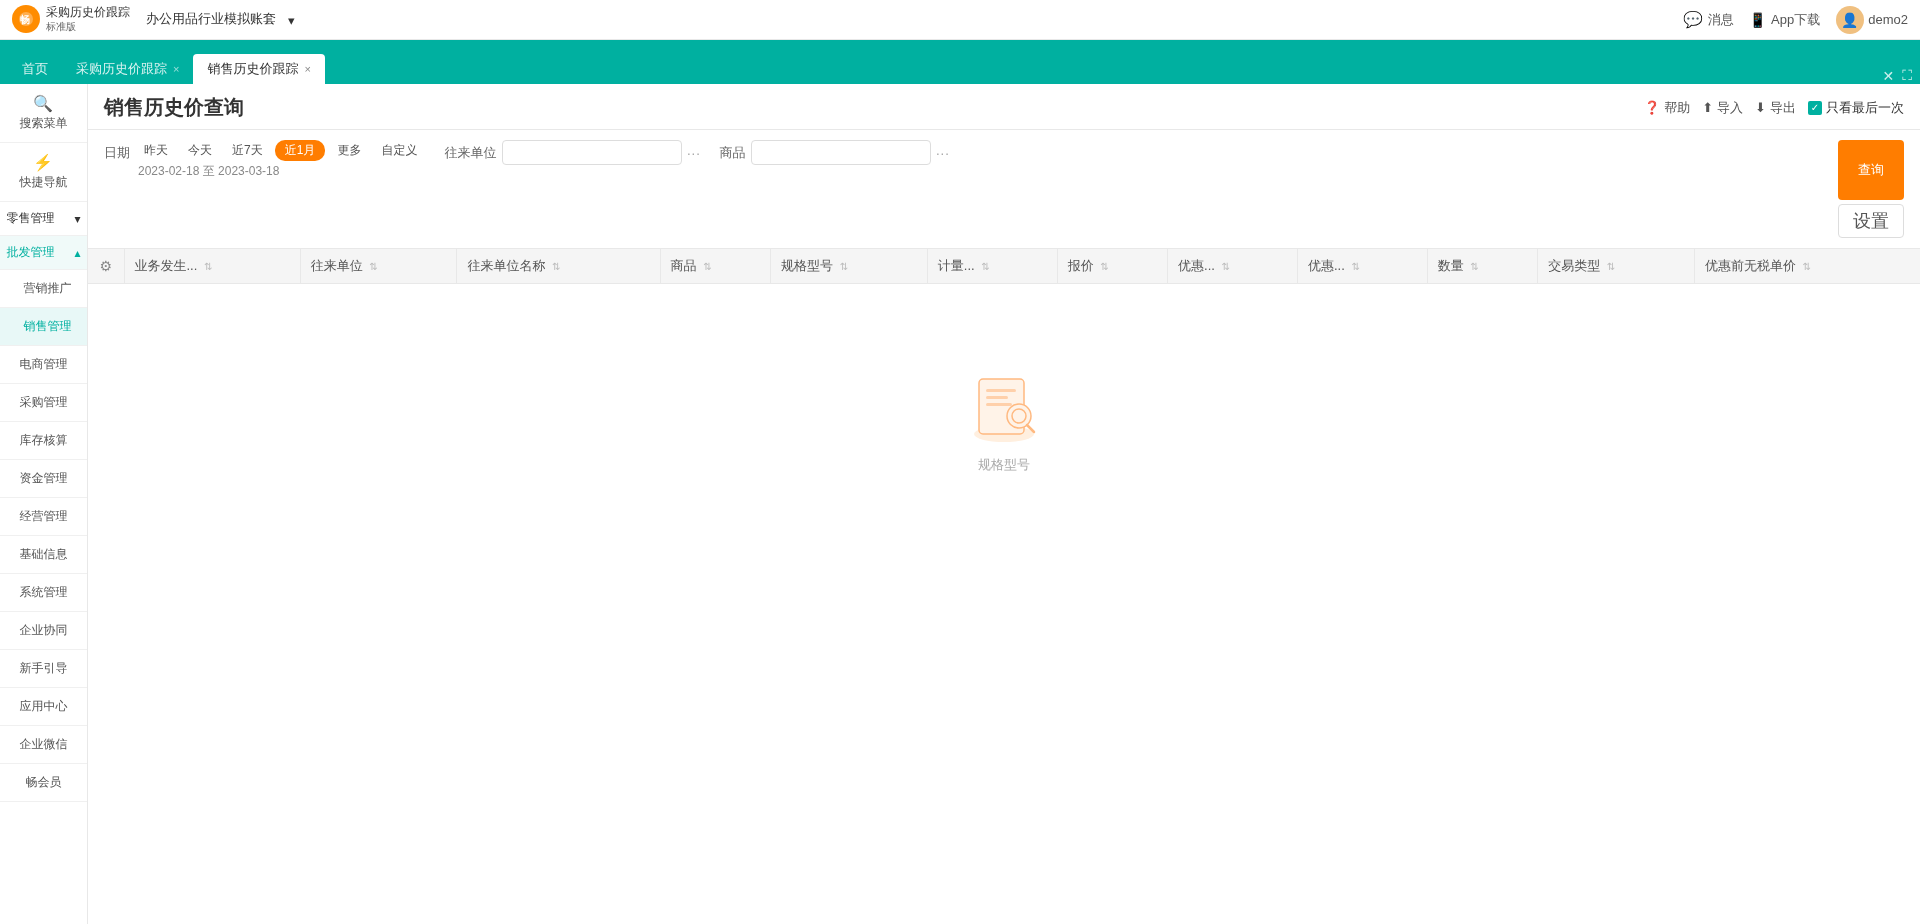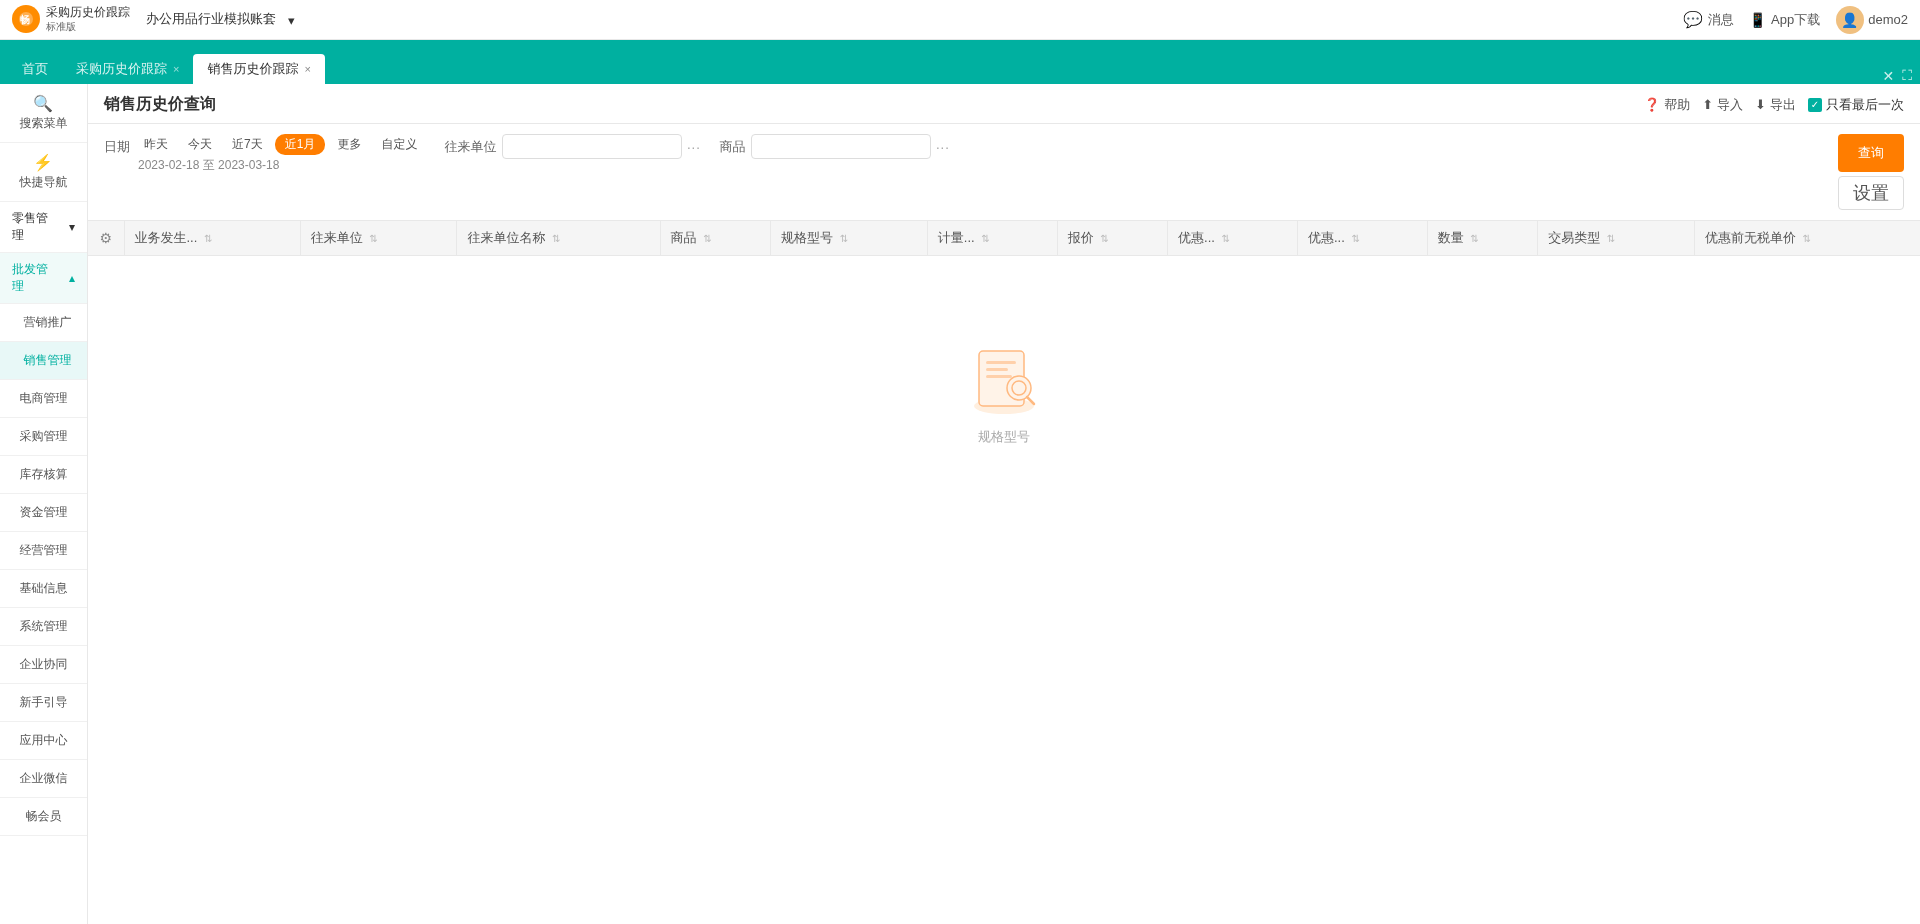--- a/index.html
+++ b/index.html
@@ -91,21 +91,21 @@
       font-size: 12px;
       border-bottom: 1px solid #f0f0f0;
       position: relative;
     }
     .sidebar-item.active { color: #00b0a0; background: #f0faf9; }
     .sidebar-section-label {
       display: flex;
       align-items: center;
       justify-content: center;
       gap: 20px;
-      padding: 8px 12px;
+      padding: 8px 4px;
       font-size: 12px;
       color: #333;
       font-weight: 500;
       cursor: pointer;
       width: 100%;
       border-bottom: 1px solid #f0f0f0;
     }
 
     
     .content-area {
@@ -117,21 +117,21 @@
     }
 
     
     .page-header {
       padding: 10px 16px 8px;
       border-bottom: 1px solid #e8e8e8;
       display: flex;
       align-items: center;
       justify-content: space-between;
     }
-    .page-title { font-size: 16px; font-weight: 600; color: #333; }
+    .page-title { font-size: 20px; font-weight: 600; color: #333; }
     .page-header-actions { display: flex; align-items: center; gap: 12px; }
     .page-header-action { display: flex; align-items: center; gap: 4px; font-size: 13px; color: #555; cursor: pointer; }
     .checkbox-label { display: flex; align-items: center; gap: 4px; font-size: 13px; color: #333; cursor: pointer; }
     .checkbox-checked { width: 14px; height: 14px; background: #00b0a0; border-radius: 2px; display: flex; align-items: center; justify-content: center; }
     .checkbox-checked::after { content: '✓'; color: #fff; font-size: 10px; }
 
     
     .filter-bar {
       padding: 10px 16px;
       display: flex;
@@ -170,21 +170,21 @@
       outline: none;
       color: #333;
     }
     .filter-dots { color: #aaa; font-size: 14px; }
     .filter-actions { display: flex; flex-direction: column; gap: 4px; margin-left: auto; }
     .btn-query {
       background: #ff7d00;
       color: #fff;
       border: none;
       border-radius: 4px;
-      padding: 10px 20px;
+      padding: 21px 20px;
       font-size: 13px;
       cursor: pointer;
       white-space: nowrap;
     }
     .btn-settings {
       background: #fff;
       color: #555;
       border: 1px solid #ddd;
       border-radius: 4px;
       padding: 4px 14px;

